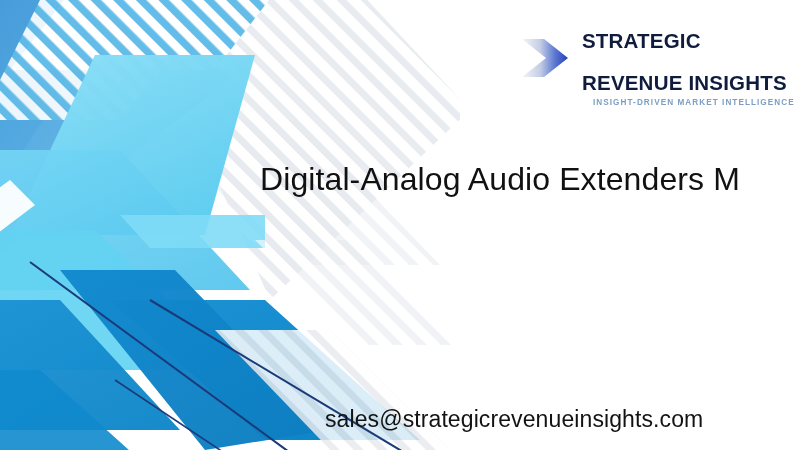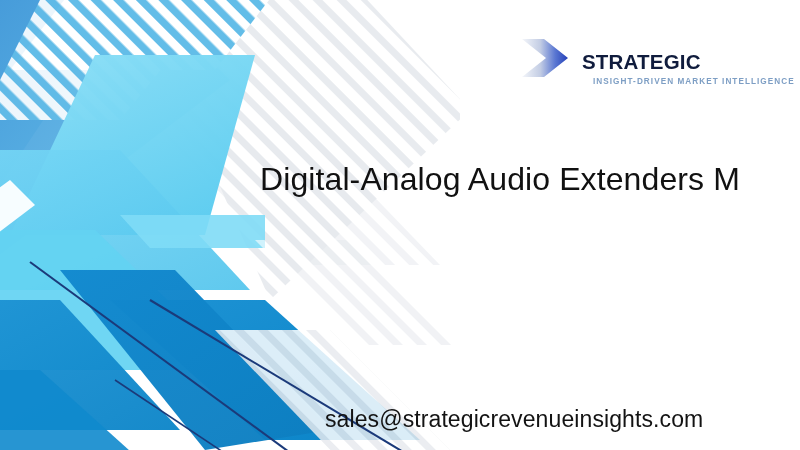--- a/index.html
+++ b/index.html
@@ -218,20 +218,21 @@
           <stop offset="0%" stop-color="#f4f6fa"></stop>
           <stop offset="40%" stop-color="#c3cde4"></stop>
           <stop offset="72%" stop-color="#5a77d2"></stop>
           <stop offset="100%" stop-color="#2440b8"></stop>
         </linearGradient>
       </defs>
       <path d="M4,4 L26,4 L50,23 L26,42 L4,42 L28,23 Z" fill="url(#gChevron)"></path>
     </svg>
     <div id="logo-text">
       <div class="logo-line">STRATEGIC</div>
+      <div class="logo-line">REVENUE INSIGHTS</div>
       <div id="logo-tagline">INSIGHT-DRIVEN MARKET INTELLIGENCE</div>
     </div>
   </div>
 
   <div id="report-title">Digital-Analog Audio Extenders M</div>
 
   <div id="contact-email">sales@strategicrevenueinsights.com</div>
 
 </div>
 

